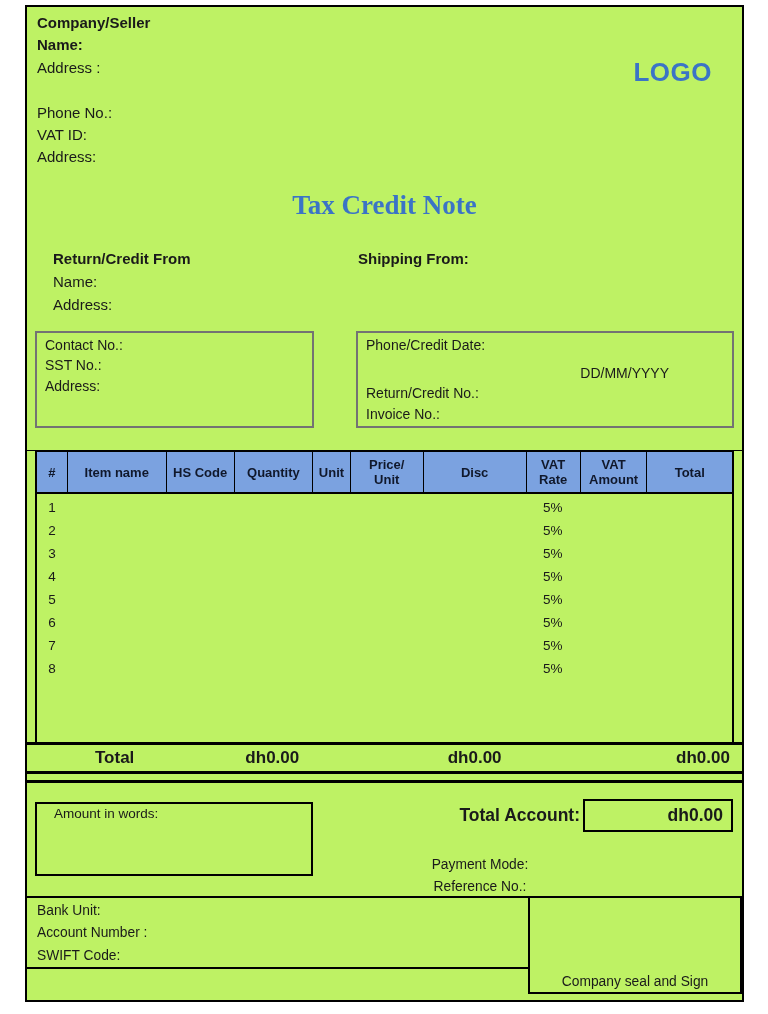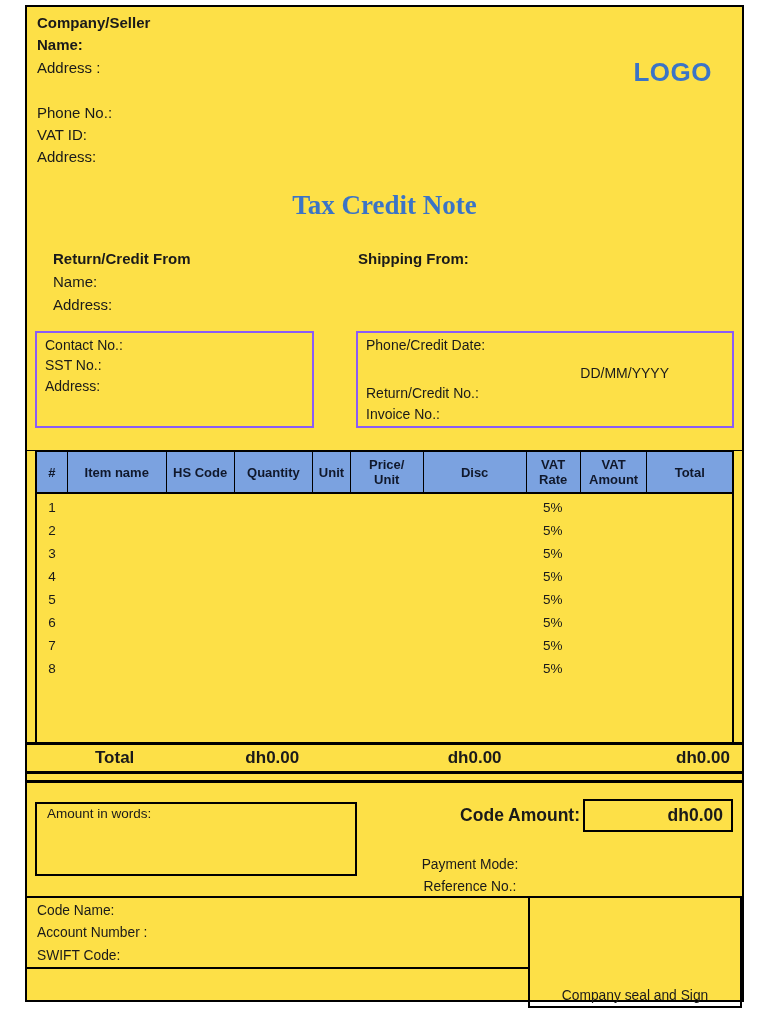--- a/index.html
+++ b/index.html
@@ -5,21 +5,21 @@
   * { margin: 0; padding: 0; box-sizing: border-box; }
   html, body { width: 768px; height: 1014px; background: #fff; overflow: hidden; }
   body { font-family: "Liberation Sans", sans-serif; color: #1a1a1a; }
 
   .page {
     position: relative;
     width: 719px;
     height: 997px;
     margin: 5px 0 0 25px;
     border: 2.5px solid #000;
-    background: #fde047;
+    background: #bef264;
   }
 
   
   .seller-block { position: relative; padding: 5px 10px 0; }
   .seller-block .line { font-size: 15px; line-height: 22.4px; }
   .bold { font-weight: bold; }
   .logo {
     position: absolute; top: 50px; right: 30px;
     font-size: 26px; font-weight: bold; letter-spacing: 0.5px;
   }
@@ -33,21 +33,21 @@
   }
 
   
   .parties { display: flex; margin-top: 26px; padding: 0 26px; }
   .party-left { width: 46%; }
   .party-right { flex: 1; }
   .parties .line { font-size: 15px; line-height: 23px; }
 
   
   .info-boxes { display: flex; margin-top: 15px; padding: 0 8px; }
-  .ibox { border: 2px solid #8b5cf6; padding: 2px 8px; }
+  .ibox { border: 2px solid #737373; padding: 2px 8px; }
   .ibox .line { font-size: 14px; line-height: 20.4px; }
   .contact-box { width: 279px; }
   .box-gap { width: 42px; }
   .reference-box { flex: 1; }
   .date-line { display: flex; }
   .date-value { margin-left: auto; margin-right: 55px; margin-top: 28px; }
 
   
   .table-wrap { margin-top: 22px; border-top: 1px solid #000; }
   .tgrid {
@@ -89,53 +89,53 @@
   }
   .total-row .cell { font-size: 17px; font-weight: bold; line-height: 26px; text-align: center; }
   .total-row .right { text-align: right; padding-right: 4px; }
 
   .divider { margin-top: 6px; height: 3px; background: #000; }
 
   
   .summary { position: relative; height: 100px; margin-top: 13px; }
   .words-box {
     position: absolute; left: 8px; top: 6px;
-    width: 322px; height: 74px;
+    width: 278px; height: 74px;
     border: 2px solid #000;
-    padding: 2px 10px;
+    padding: 2px 17px;
     font-size: 13.5px;
   }
   .total-amount-row {
     position: absolute; right: 9px; top: 3px;
     display: flex; align-items: center;
   }
   .total-amount-label { font-size: 17.5px; font-weight: bold; margin-right: 3px; }
   .total-amount-box {
     width: 150px; height: 33px;
     border: 2.5px solid #000;
     font-size: 17.5px; font-weight: bold;
     text-align: right; line-height: 29px; padding-right: 8px;
   }
   .payment-lines {
-    position: absolute; left: 343px; top: 58px;
+    position: absolute; left: 353px; top: 58px;
     width: 200px; text-align: center;
     font-size: 13.8px; line-height: 22px;
   }
 
   
   .bottom-section { position: relative; border-top: 2.5px solid #000; height: 93px; }
   .bank-block {
     width: 503px; height: 71px;
     border-bottom: 2.5px solid #000;
     padding: 2px 10px;
   }
   .bank-block .line { font-size: 13.8px; line-height: 22.4px; }
   .seal-box {
     position: absolute; top: 0; right: 0;
-    width: 214px; height: 110px;
+    width: 214px; height: 96px;
     border: 2.5px solid #000;
     border-top: none;
     display: flex; align-items: flex-end; justify-content: center;
     padding-bottom: 3px;
     font-size: 13.8px;
   }
 </style>
 </head>
 <body>
 
@@ -311,32 +311,32 @@
     <div class="cell right">dh0.00</div>
   </div>
 
   <div class="divider"></div>
 
   <div class="summary">
     <div class="words-box">
       <span>Amount in words:</span>
     </div>
     <div class="total-amount-row">
-      <span class="total-amount-label">Code Amount:</span>
+      <span class="total-amount-label">Total Account:</span>
       <span class="total-amount-box">dh0.00</span>
     </div>
     <div class="payment-lines">
       <div>Payment Mode:</div>
       <div>Reference No.:</div>
     </div>
   </div>
 
   <div class="bottom-section">
     <div class="bank-block">
-      <div class="line">Code Name:</div>
+      <div class="line">Bank Unit:</div>
       <div class="line">Account Number :</div>
       <div class="line">SWIFT Code:</div>
     </div>
     <div class="seal-box">
       <span>Company seal and Sign</span>
     </div>
   </div>
 
 </div>
 

